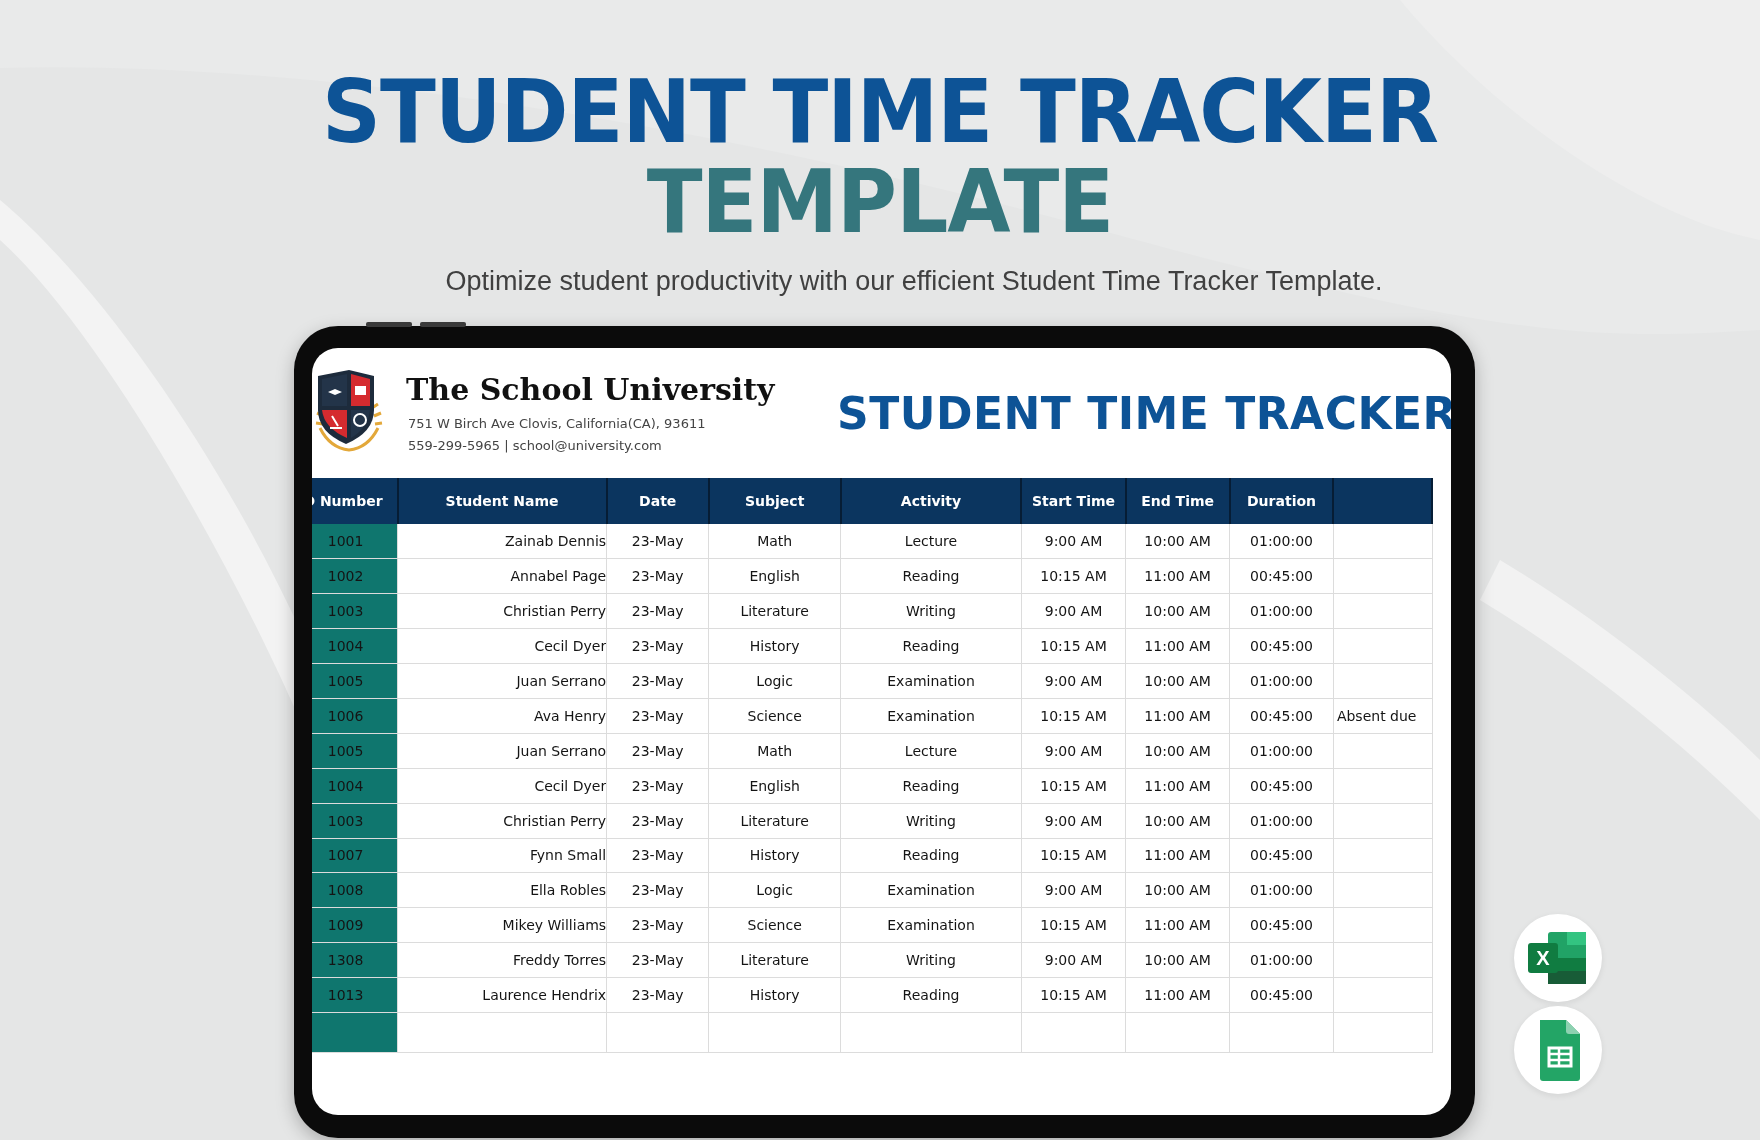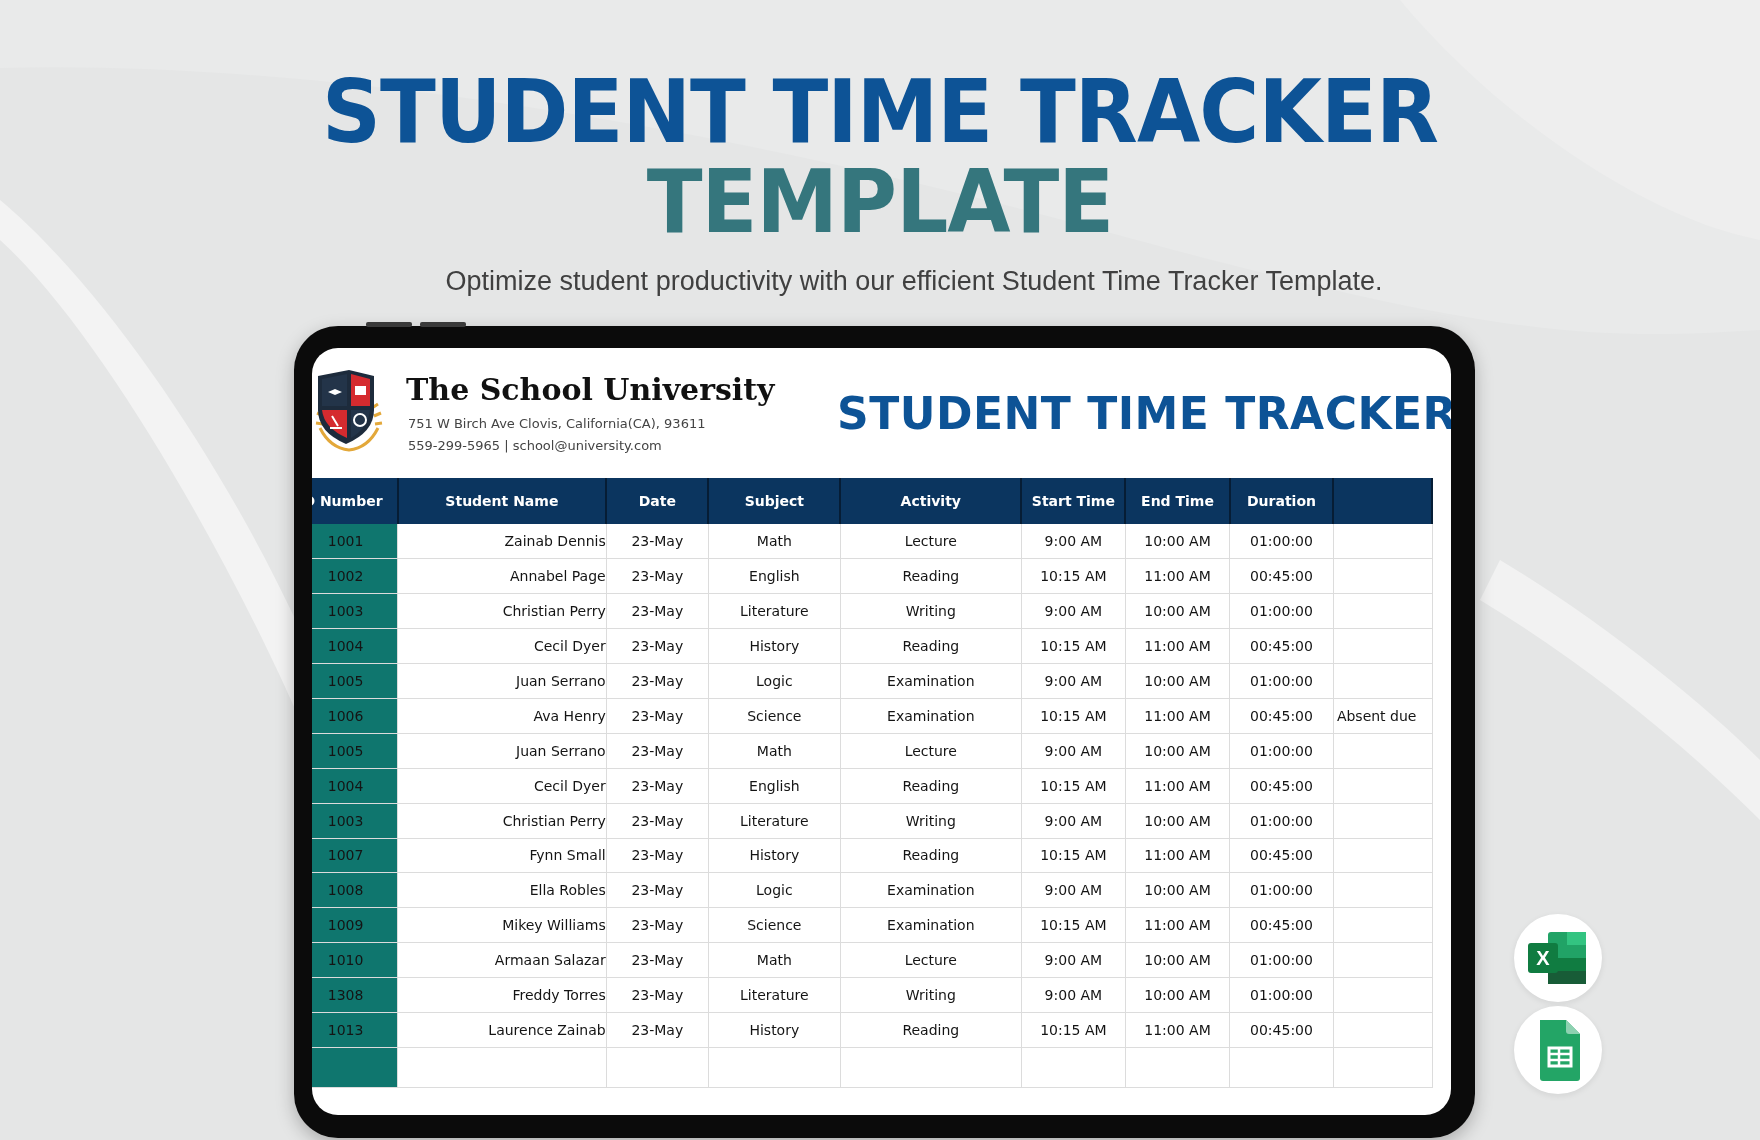--- a/index.html
+++ b/index.html
@@ -272,44 +272,33 @@
             <td class="name">Mikey Williams</td>
             <td>23-May</td>
             <td>Science</td>
             <td>Examination</td>
             <td>10:15 AM</td>
             <td>11:00 AM</td>
             <td>00:45:00</td>
             <td class="note"></td>
           </tr>
           <tr>
-            <td class="id">1010</td>
-            <td class="name">Armaan Salazar</td>
-            <td>23-May</td>
-            <td>Math</td>
-            <td>Lecture</td>
-            <td>9:00 AM</td>
-            <td>10:00 AM</td>
-            <td>01:00:00</td>
-            <td class="note"></td>
-          </tr>
-          <tr>
             <td class="id">1308</td>
             <td class="name">Freddy Torres</td>
             <td>23-May</td>
             <td>Literature</td>
             <td>Writing</td>
             <td>9:00 AM</td>
             <td>10:00 AM</td>
             <td>01:00:00</td>
             <td class="note"></td>
           </tr>
           <tr>
             <td class="id">1013</td>
-            <td class="name">Laurence Zainab</td>
+            <td class="name">Laurence Hendrix</td>
             <td>23-May</td>
             <td>History</td>
             <td>Reading</td>
             <td>10:15 AM</td>
             <td>11:00 AM</td>
             <td>00:45:00</td>
             <td class="note"></td>
           </tr>
           <tr>
             <td class="id" style="height: 40px;"></td>

